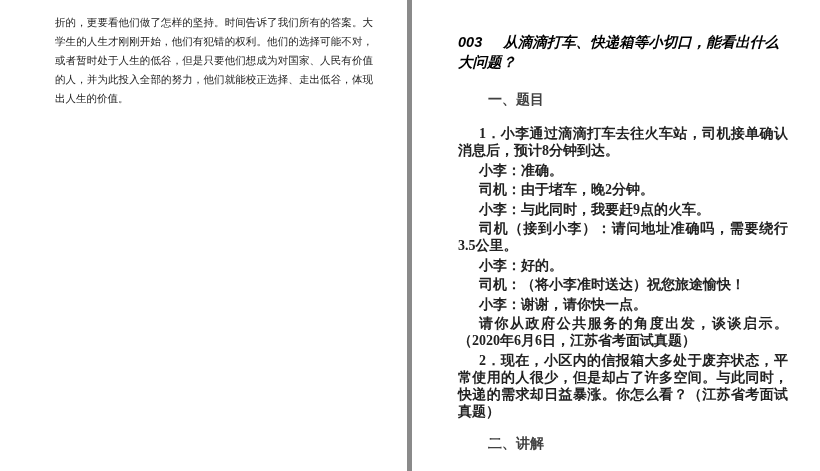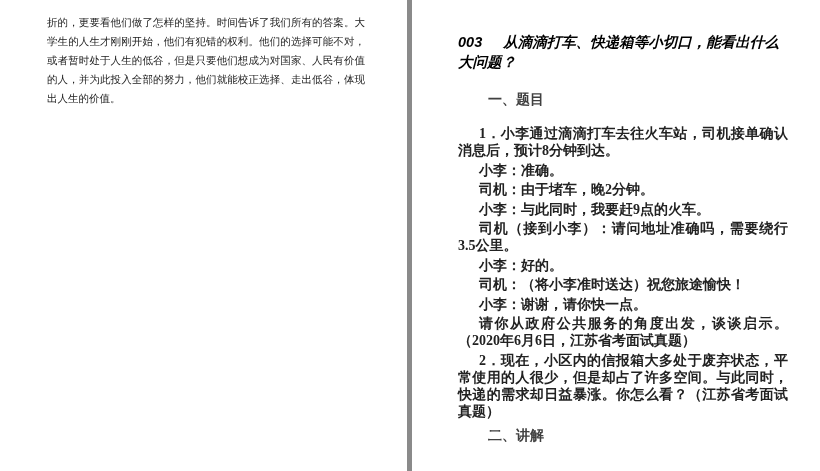--- a/index.html
+++ b/index.html
@@ -15,21 +15,21 @@
     overflow: hidden;
     font-family: "Liberation Serif", serif;
   }
   .page {
     position: absolute;
     top: 0;
     height: 471px;
     background: #ffffff;
   }
   .page-left {
-    left: 0;
+    left: 8px;
     width: 410px;
   }
   .page-right {
     left: 412px;
     width: 408px;
   }
   .divider {
     position: absolute;
     left: 407px;
     top: 0;
@@ -85,21 +85,21 @@
     margin: 0 0 2.5px 0;
     text-indent: 21px;
     font-size: 14px;
     line-height: 17px;
     color: #222222;
     text-align: justify;
     text-justify: inter-ideograph;
     font-weight: bold;
   }
   .section-two {
-    margin-top: 6px;
+    margin-top: 14px;
   }
 </style>
 </head>
 <body>
 
 <div class="stage">
 
   <div class="page page-left">
     <p class="left-para">折的，更要看他们做了怎样的坚持。时间告诉了我们所有的答案。大学生的人生才刚刚开始，他们有犯错的权利。他们的选择可能不对，或者暂时处于人生的低谷，但是只要他们想成为对国家、人民有价值的人，并为此投入全部的努力，他们就能校正选择、走出低谷，体现出人生的价值。</p>
   </div>

